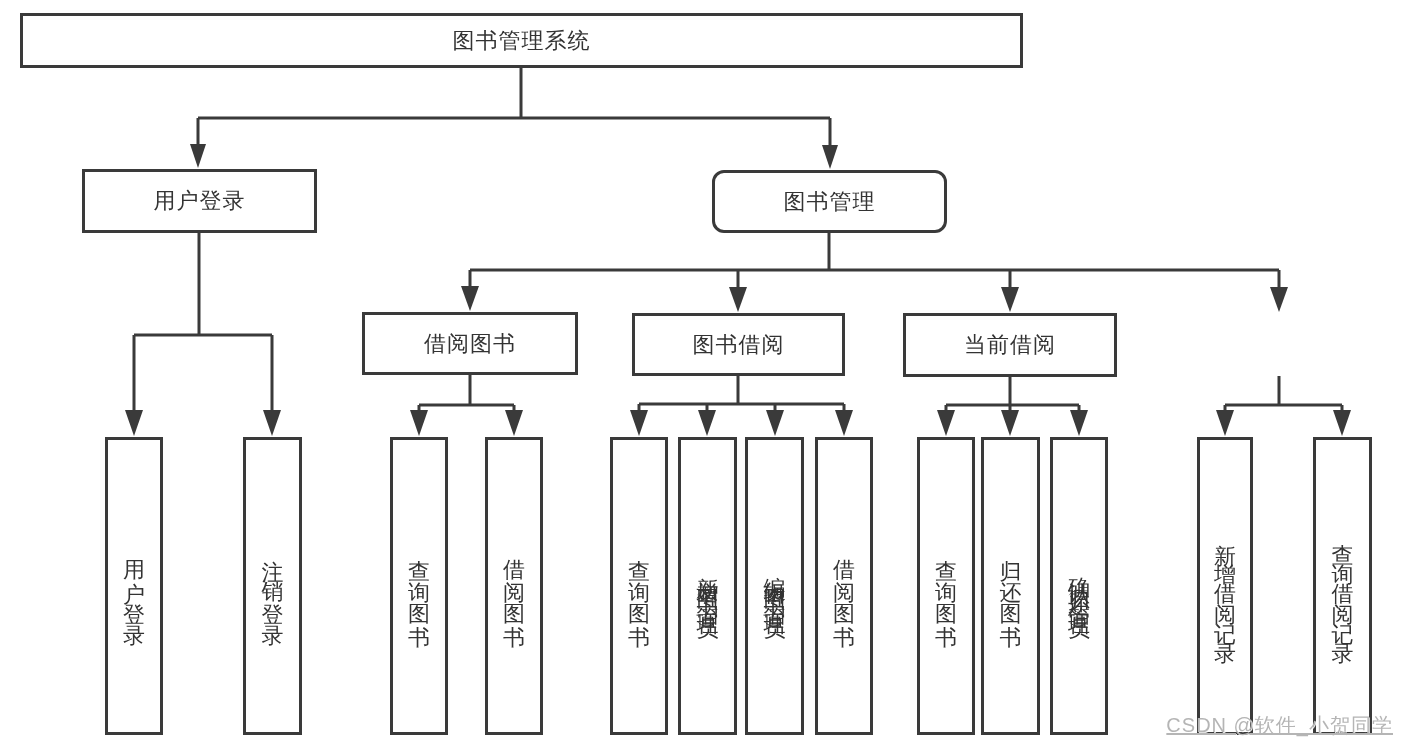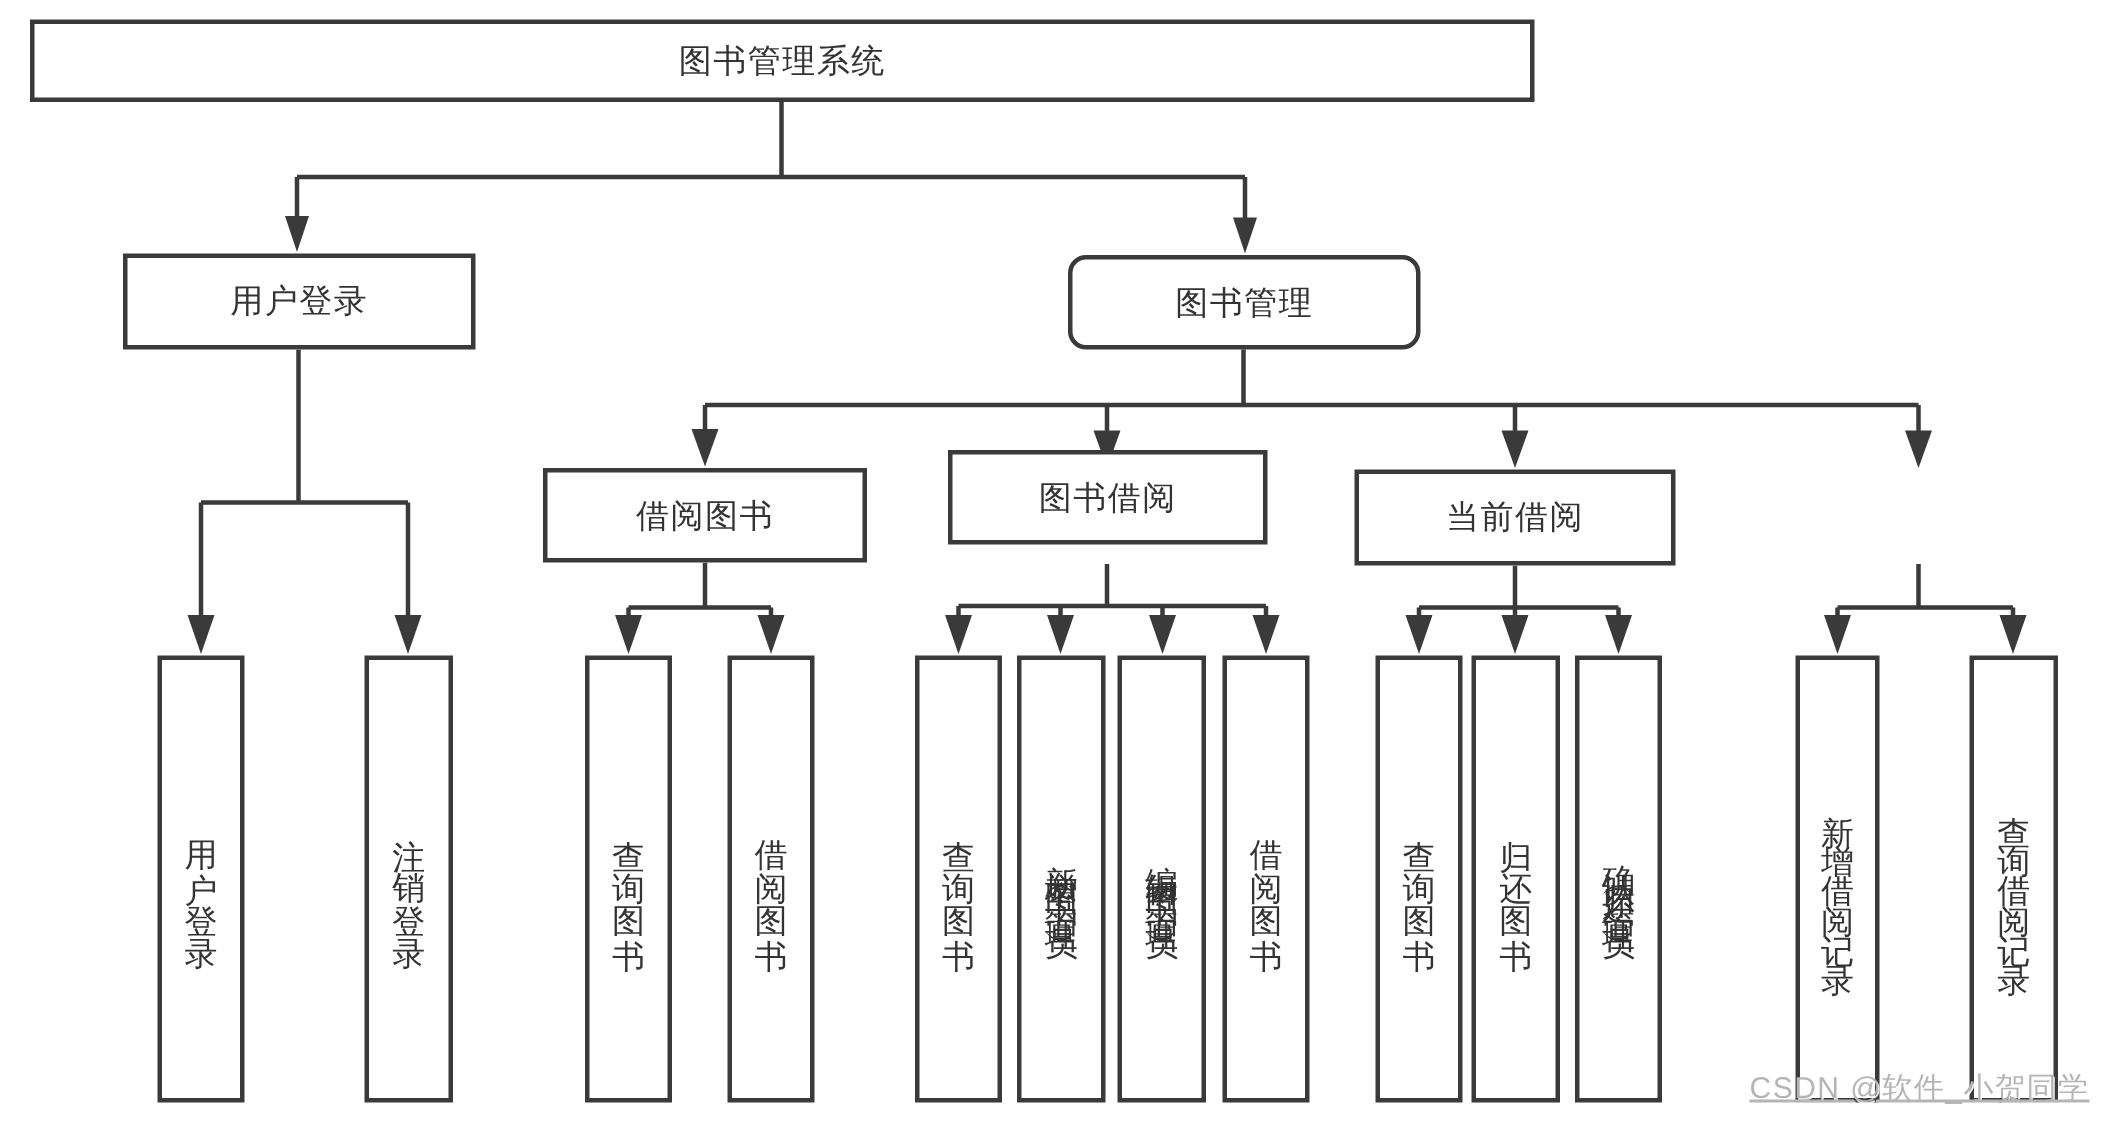--- a/index.html
+++ b/index.html
@@ -121,21 +121,21 @@
   <div class="box h" style="left:82px; top:169px; width:235px; height:64px;">
     <span>用户登录</span>
   </div>
   <div class="box h" style="left:712px; top:170px; width:235px; height:63px;border-radius:12px;">
     <span>图书管理</span>
   </div>
 
   <div class="box h" style="left:362px; top:312px; width:216px; height:63px;">
     <span>借阅图书</span>
   </div>
-  <div class="box h" style="left:632px; top:300px; width:213px; height:63px;font-family:Liberation Mono, monospace;">
+  <div class="box h" style="left:632px; top:313px; width:213px; height:63px;font-family:Liberation Mono, monospace;">
     <span>图书借阅</span>
   </div>
   <div class="box h" style="left:903px; top:313px; width:214px; height:64px;">
     <span>当前借阅</span>
   </div>
 
   <div class="box v" style="left:105px; top:437px; width:58px; height:298px;">
     <span class="v-text" style="letter-spacing: 22px;">用户登录</span>
   </div>
   <div class="box v" style="left:243px; top:437px; width:59px; height:298px;">

